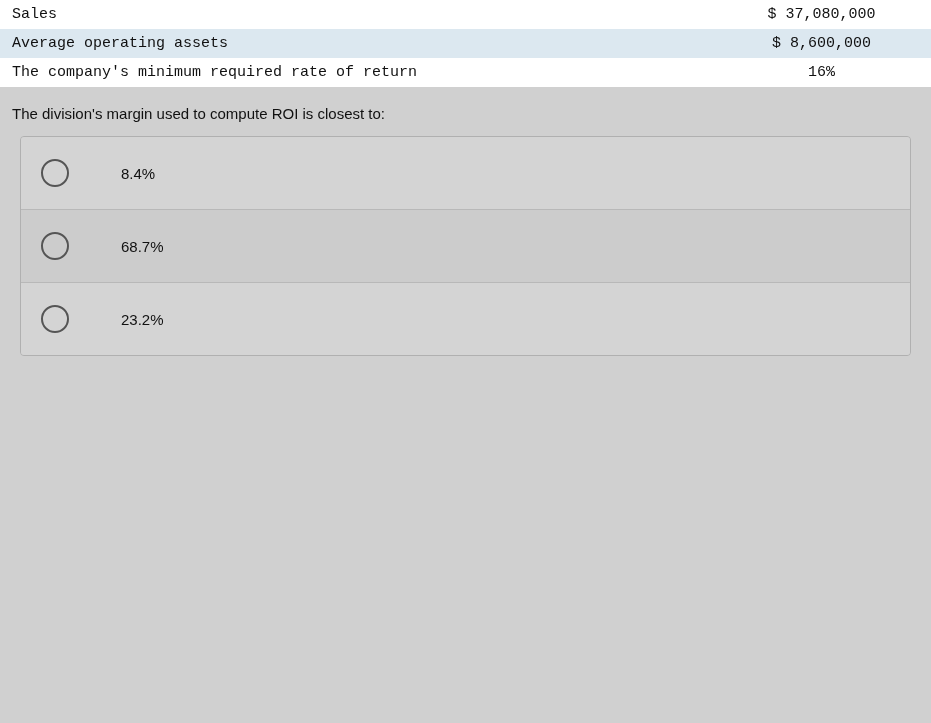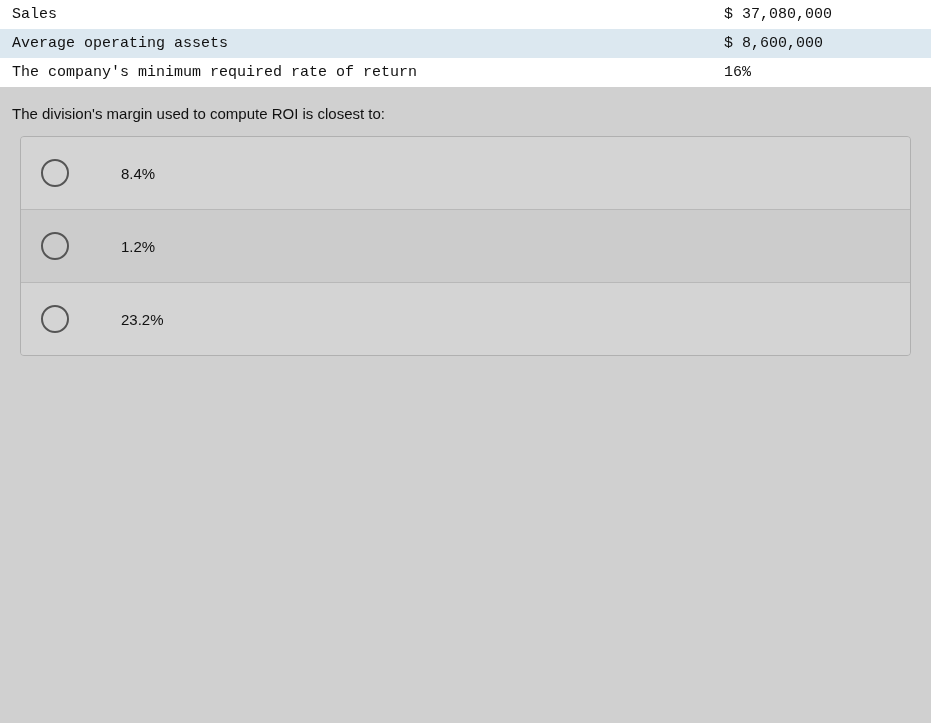--- a/index.html
+++ b/index.html
@@ -39,21 +39,21 @@
     }
 
     .data-table td {
       padding: 6px 12px;
       font-family: 'Courier New', Courier, monospace;
       font-size: 15px;
       color: #111;
     }
 
     .data-table td.value-col {
-      text-align: left;
+      text-align: center;
       white-space: nowrap;
       margin-top: 19px;
     }
 
     .question-text {
       padding: 18px 12px 14px 12px;
       font-family: Arial, sans-serif;
       font-size: 15px;
       color: #111;
       background-color: #d0d0d0;
@@ -145,21 +145,21 @@
   </div>
 
   <div class="multiple-choice-box">
     <div class="mc-options" id="options-container">
     <div class="mc-option">
           <div class="radio-circle"></div>
           <span class="option-label">8.4%</span>
         </div>
         <div class="mc-option">
           <div class="radio-circle"></div>
-          <span class="option-label">1.2%</span>
+          <span class="option-label">68.7%</span>
         </div>
         <div class="mc-option">
           <div class="radio-circle"></div>
           <span class="option-label">23.2%</span>
         </div>
       </div>
   </div>
 
 </div>
 

